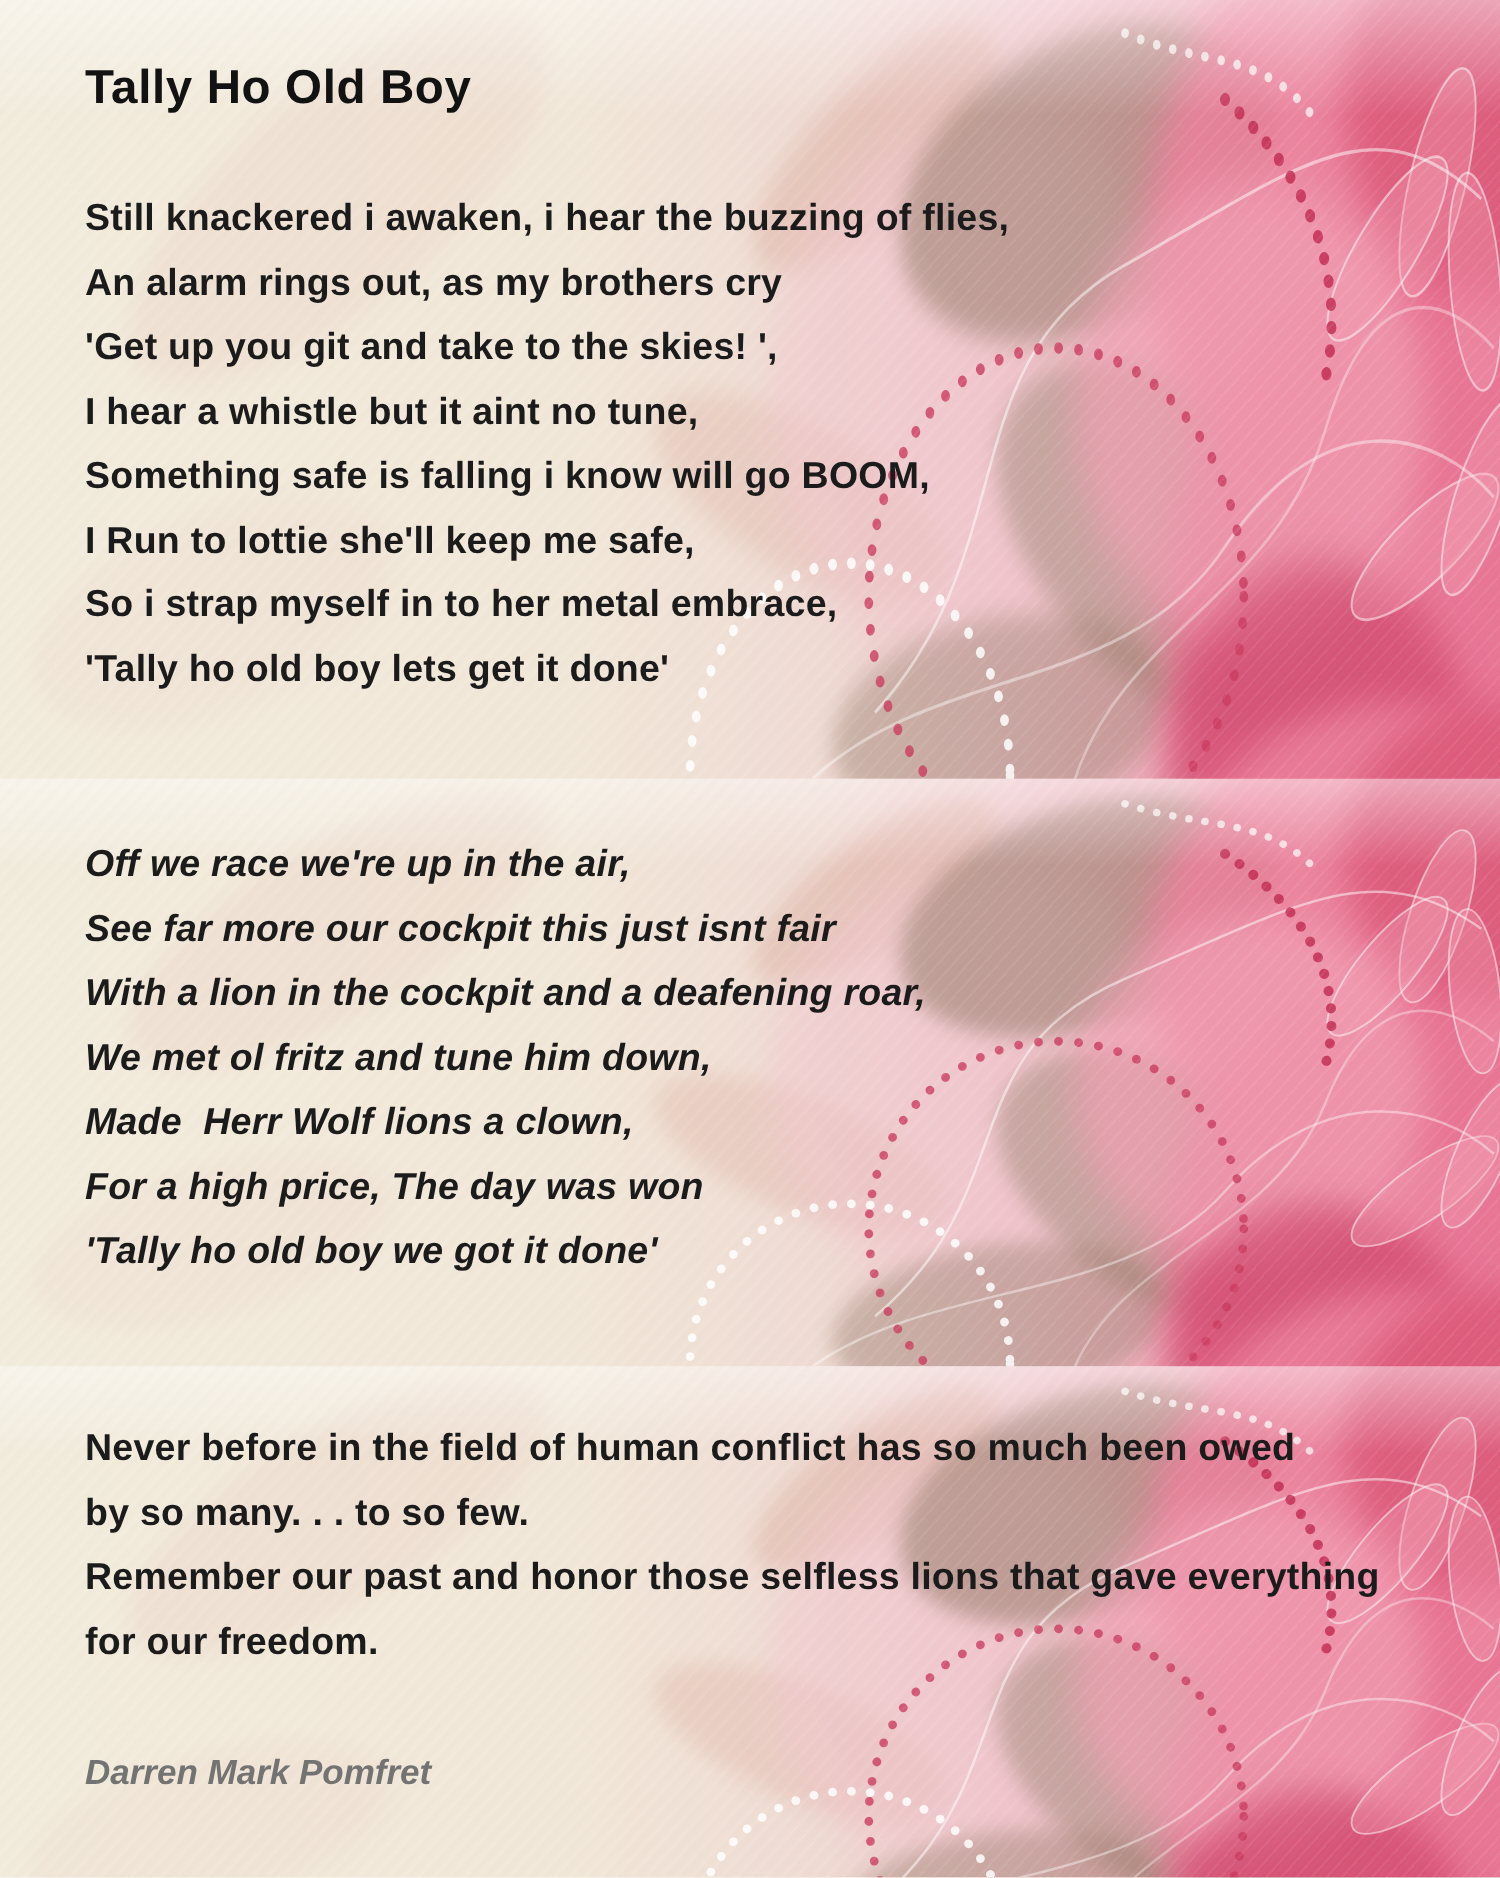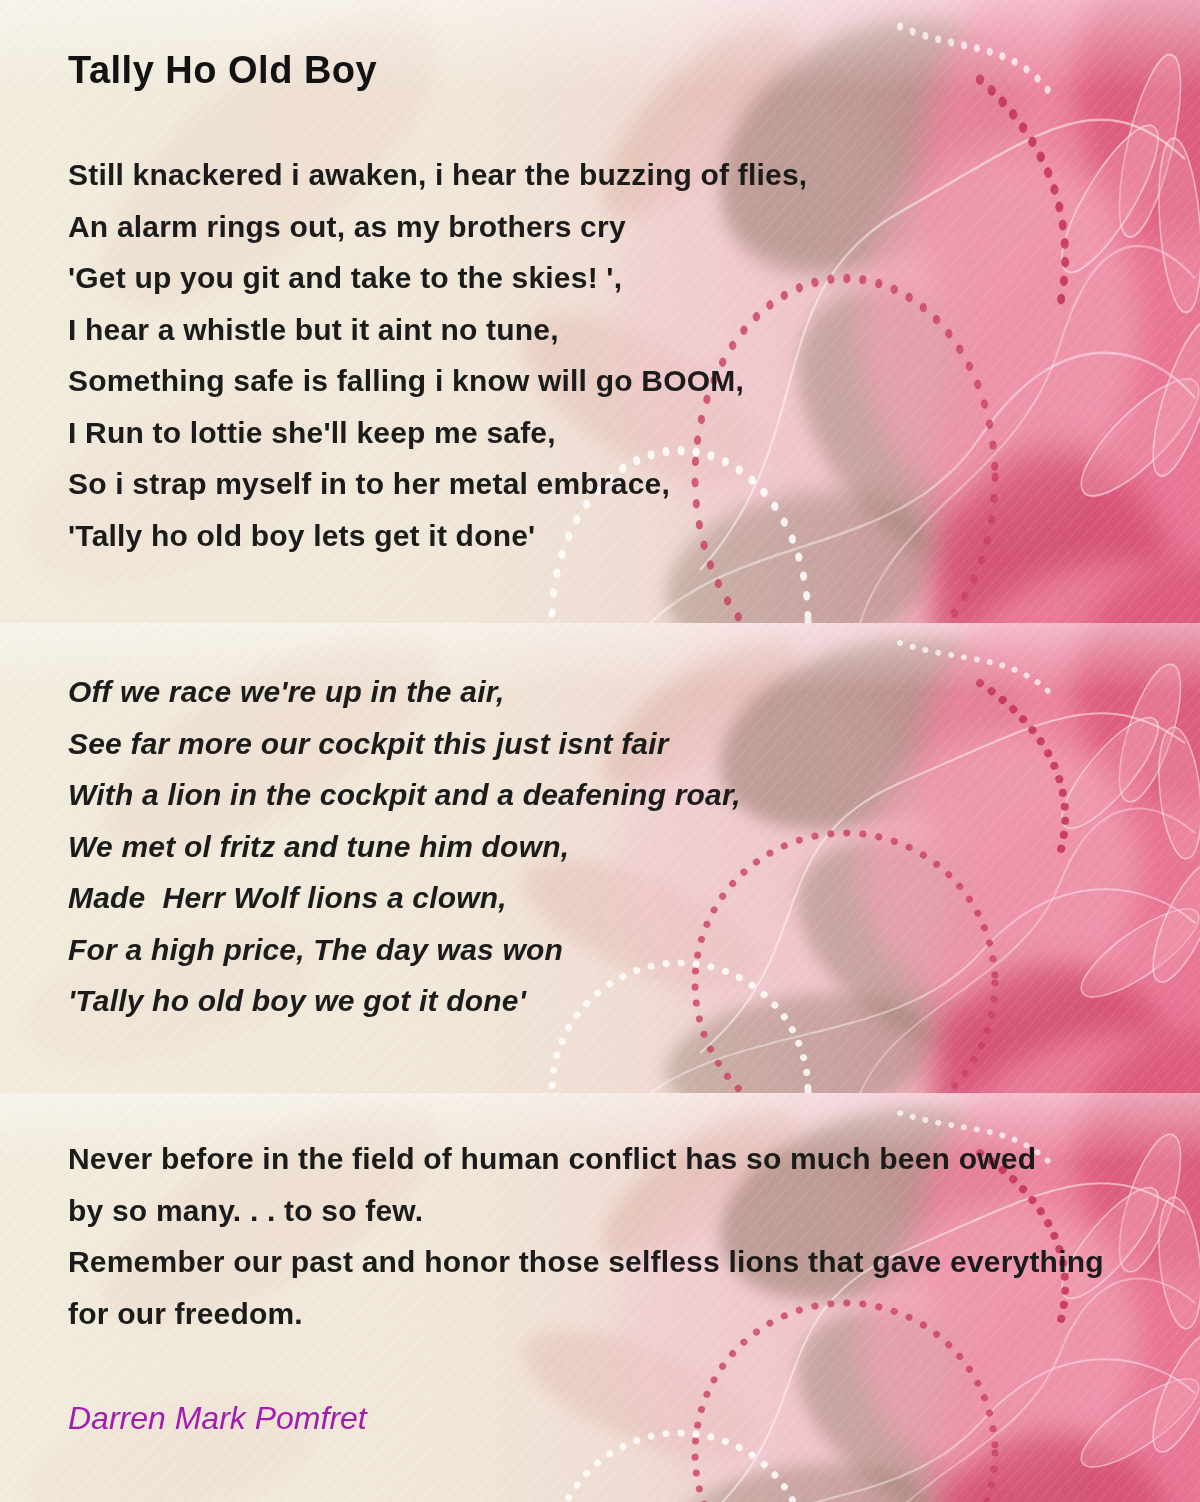--- a/index.html
+++ b/index.html
@@ -22,21 +22,21 @@
   .stanza{position:absolute;left:68px;right:40px;}
   .stanza-1{top:149px;}
   .stanza-2{top:666px;font-style:italic;}
   .stanza-3{top:1133px;}
   .line{
     font-weight:bold;font-size:30px;line-height:51.5px;color:#1b1b1b;
     white-space:pre-wrap;letter-spacing:.2px;
   }
   .poem-author{
     position:absolute;left:68px;top:1398px;
-    font-style:italic;font-size:32px;line-height:40px;color:#a21caf;
+    font-style:italic;font-size:28px;line-height:40px;color:#737373;font-weight:bold;
   }
 </style>
 </head>
 <body>
 
 <div class="page">
 
   <svg class="bg" width="1200" height="1502" viewBox="0 0 1200 1502" aria-hidden="true">
     <defs>
       <filter id="b14" x="-60%" y="-60%" width="220%" height="220%">

